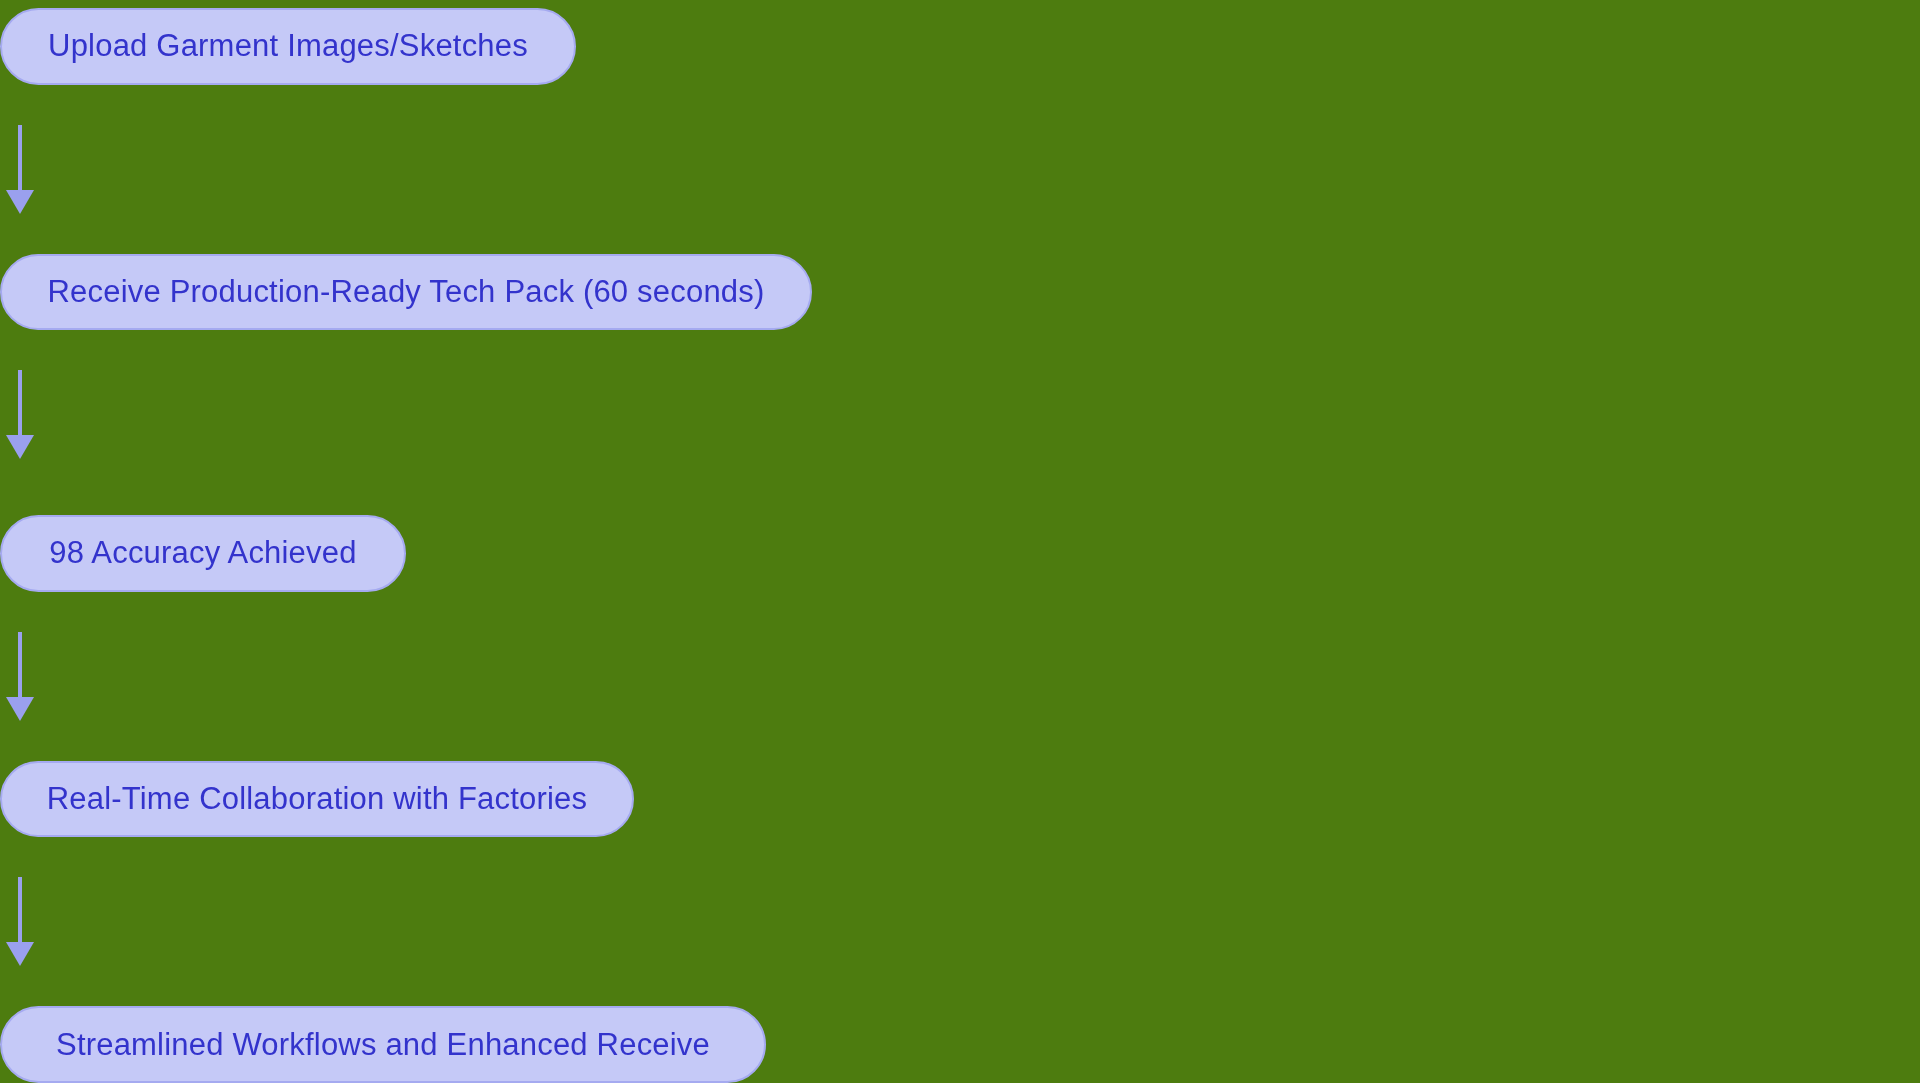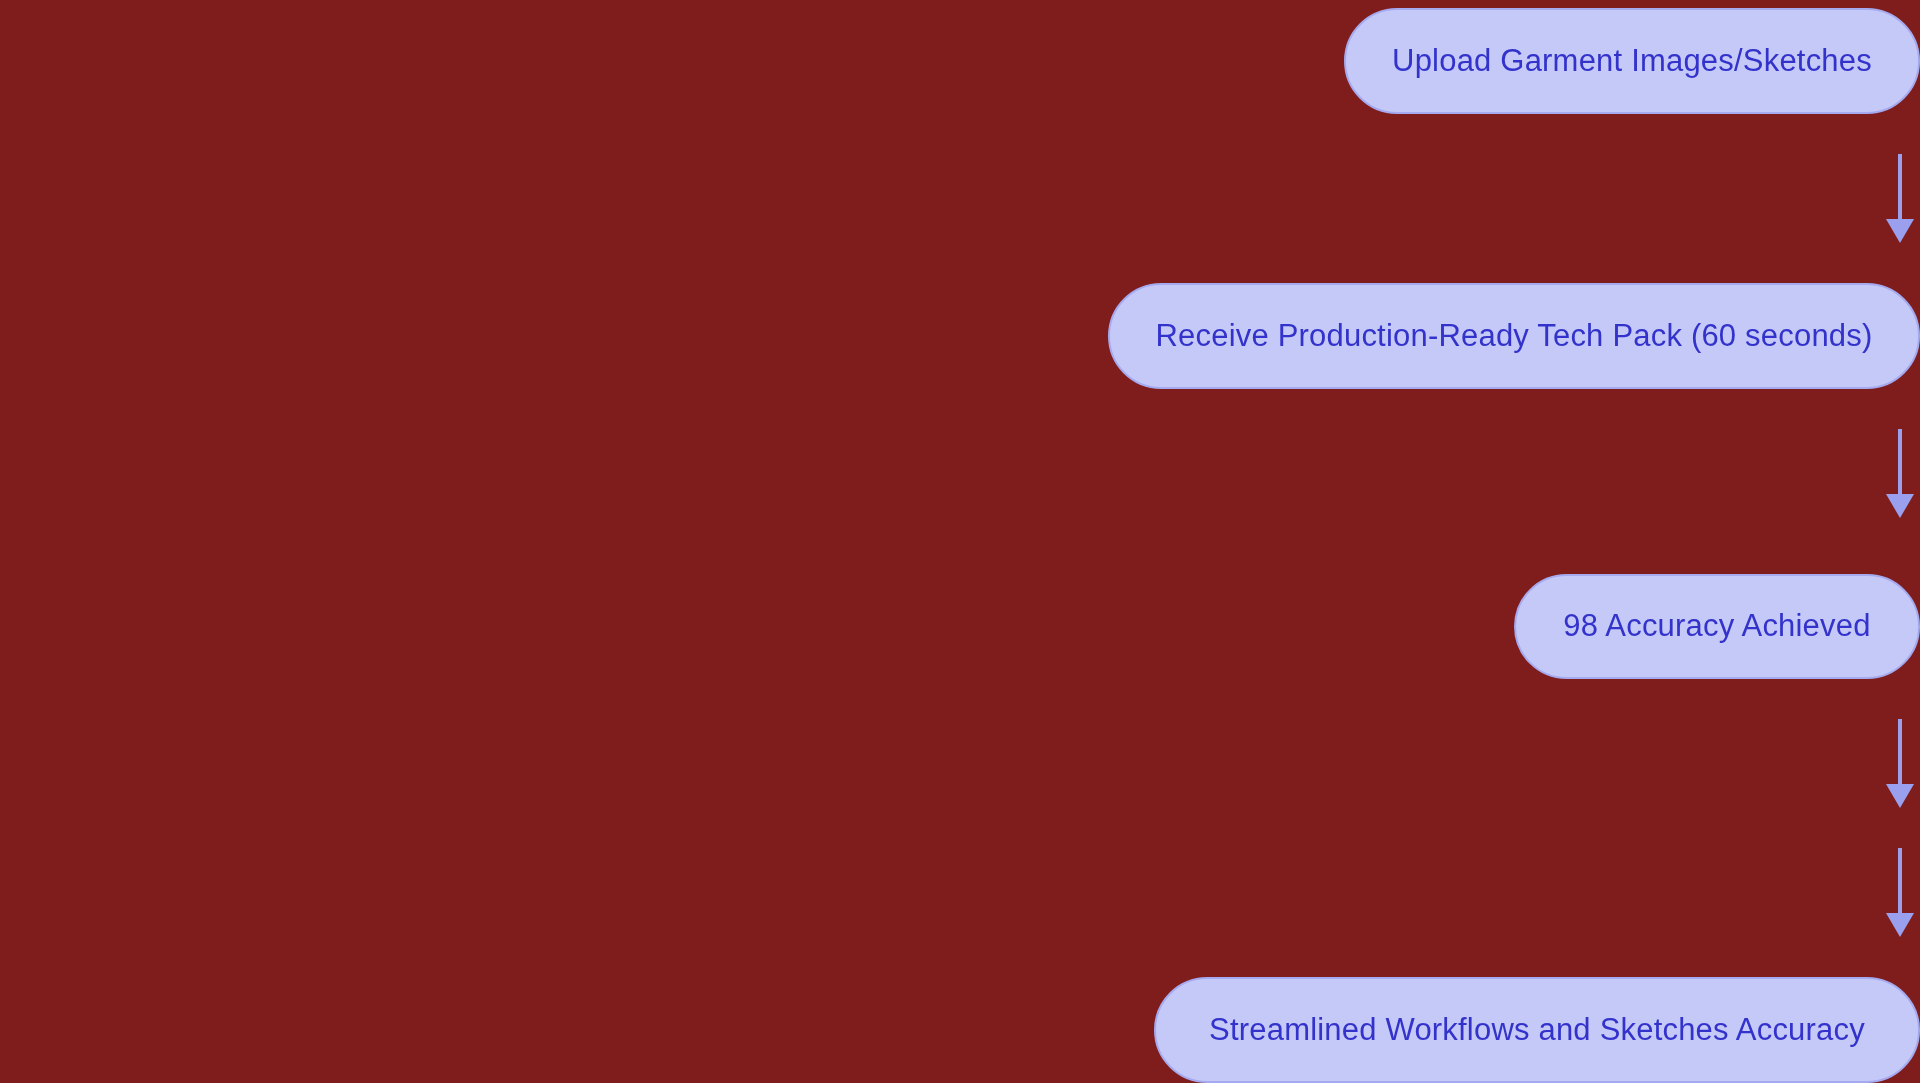--- a/index.html
+++ b/index.html
@@ -12,24 +12,24 @@
     height: 1083px;
     background: #ffffff;
     font-family: "Liberation Sans", sans-serif;
     overflow: hidden;
   }
 
   #flowchart-canvas {
     position: relative;
     width: 1920px;
     height: 1083px;
-    background: #7f1d1d;
+    background: #4d7c0f;
     display: flex;
     flex-direction: column;
-    align-items: flex-end;
+    align-items: flex-start;
     justify-content: flex-start;
     box-sizing: border-box;
     gap: 40px;
   }
 
   .flow-node {
     box-sizing: border-box;
     background: #c5c9f7;
     border: 2px solid #a5aaf0;
     border-radius: 9999px;
@@ -109,23 +109,26 @@
 
   <div class="flow-node" id="node-3">
     <span class="flow-node-label">98 Accuracy Achieved</span>
   </div>
 
   <div class="flow-connector">
     <div class="connector-line"></div>
     <div class="connector-head"></div>
   </div>
 
+  <div class="flow-node" id="node-4">
+    <span class="flow-node-label">Real-Time Collaboration with Factories</span>
+  </div>
 
   <div class="flow-connector">
     <div class="connector-line"></div>
     <div class="connector-head"></div>
   </div>
 
   <div class="flow-node" id="node-5">
-    <span class="flow-node-label">Streamlined Workflows and Sketches Accuracy</span>
+    <span class="flow-node-label">Streamlined Workflows and Enhanced Receive</span>
   </div>
 
 </div>
 
 </body></html>

